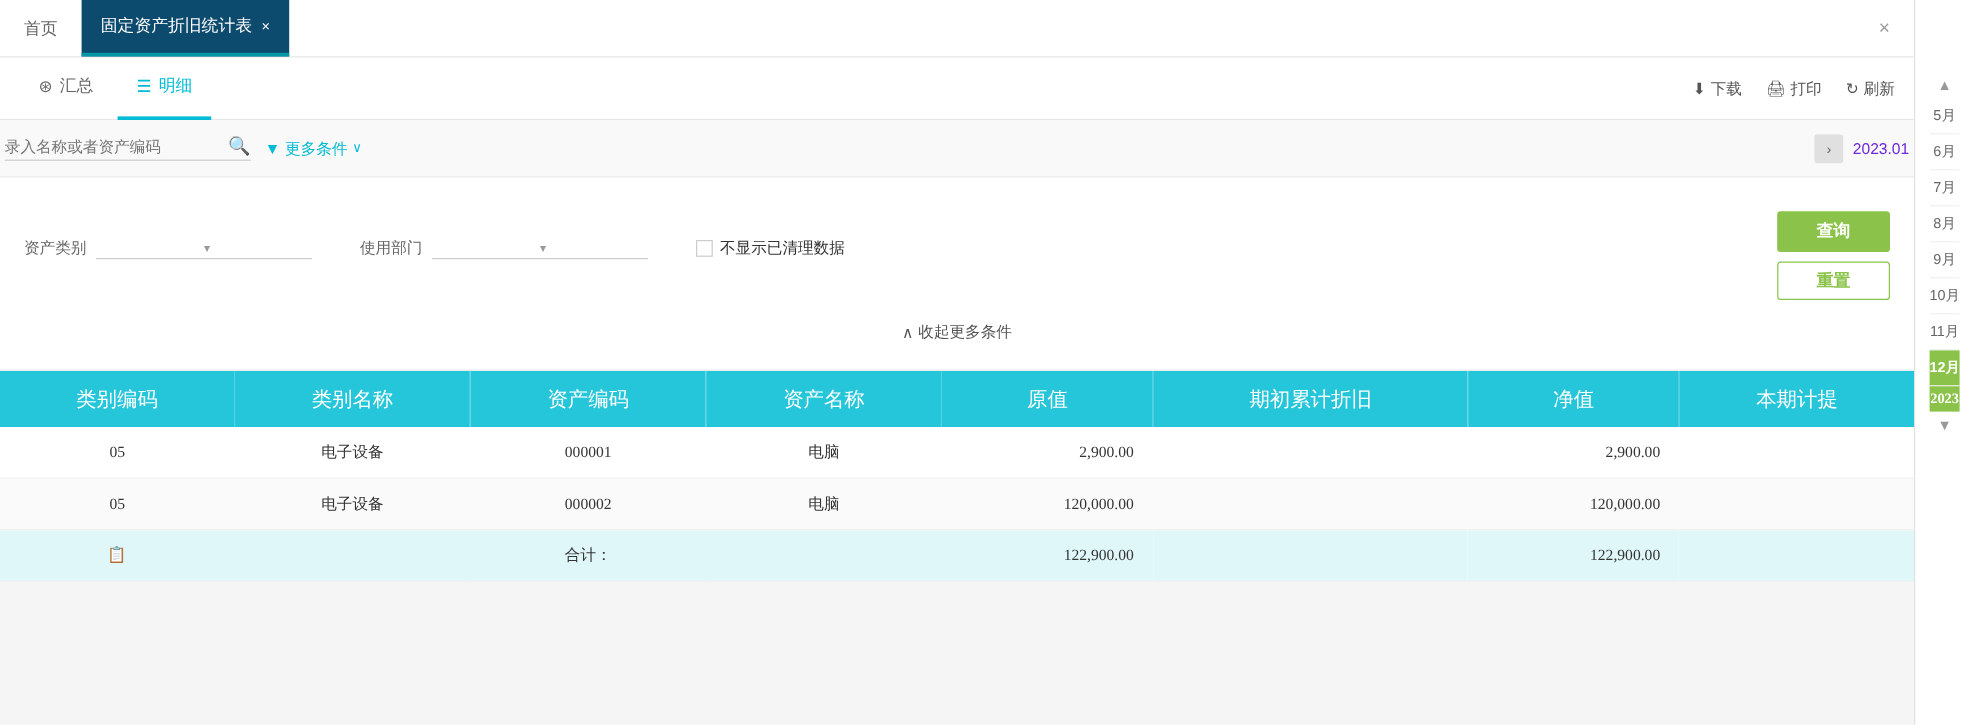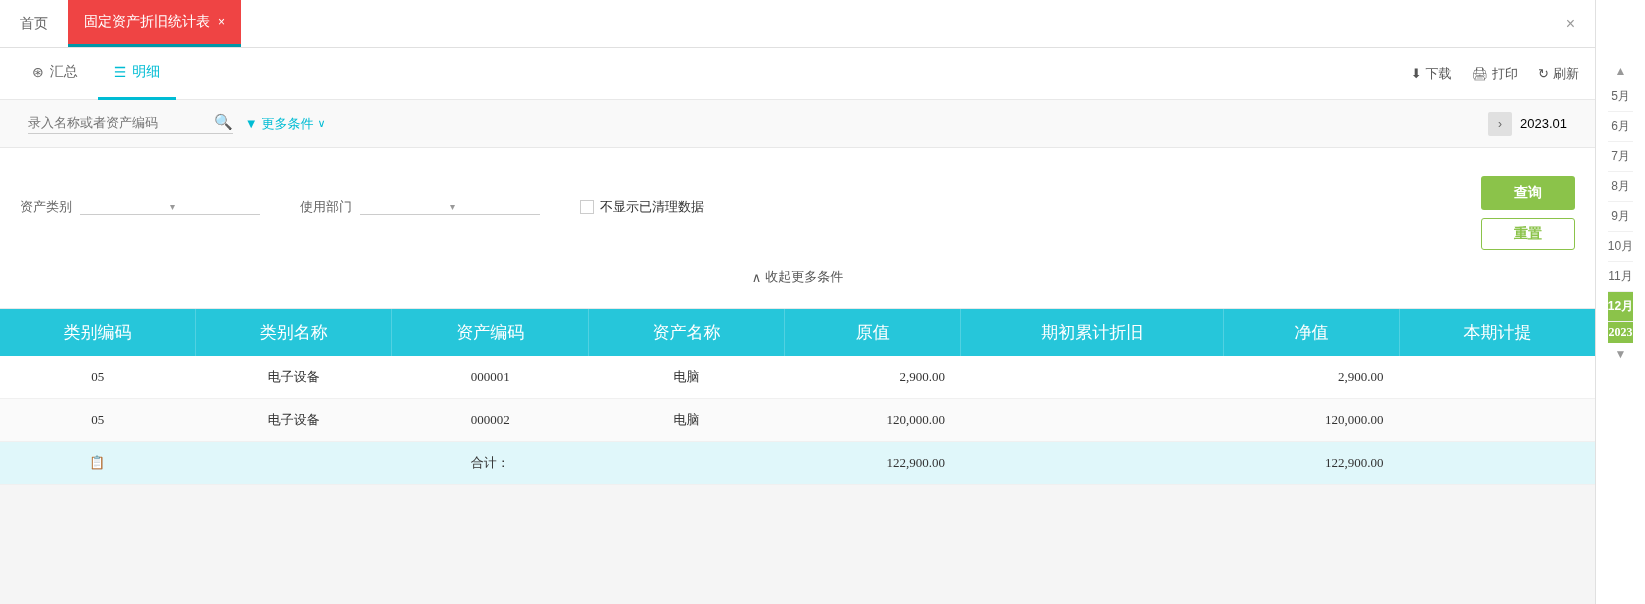--- a/index.html
+++ b/index.html
@@ -9,21 +9,21 @@
     .top-nav {
       display: flex; align-items: center; height: 48px; background: #fff;
       border-bottom: 1px solid #e0e0e0; padding: 0 0 0 0;
     }
     .nav-home {
       padding: 0 20px; height: 100%; display: flex; align-items: center;
       color: #666; cursor: pointer; font-size: 14px;
     }
     .nav-tab {
       padding: 0 16px; height: 100%; display: flex; align-items: center;
-      background: #ef4444; color: #fff; font-size: 14px; cursor: pointer;
+      background: #0c4a6e; color: #fff; font-size: 14px; cursor: pointer;
       border-bottom: 3px solid #0097a7; gap: 8px;
     }
     .nav-tab .close-icon { color: #fff; font-size: 12px; cursor: pointer; }
     .nav-close-right {
       margin-left: auto; padding: 0 20px; color: #999; cursor: pointer; font-size: 16px;
     }
 
     
     .toolbar {
       background: #fff; padding: 0 16px; display: flex; align-items: center;
@@ -38,41 +38,41 @@
     .tab-icon { font-size: 14px; }
     .toolbar-right {
       margin-left: auto; display: flex; align-items: center; gap: 20px; color: #555; font-size: 13px;
     }
     .toolbar-action {
       display: flex; align-items: center; gap: 4px; cursor: pointer; color: #555;
     }
 
     
     .filter-bar {
-      background: #f9f9f9; padding: 10px 28px; display: flex; align-items: center;
+      background: #f9f9f9; padding: 10px 4px; display: flex; align-items: center;
       gap: 12px; border-bottom: 1px solid #e8e8e8; height: 48px;
     }
     .search-input {
       border: none; background: transparent; outline: none; font-size: 13px;
       color: #999; width: 180px;
     }
     .search-box {
       display: flex; align-items: center; gap: 6px; border-bottom: 1px solid #ccc;
       padding-bottom: 2px;
     }
     .more-filter {
       display: flex; align-items: center; gap: 4px; color: #00bcd4; cursor: pointer; font-size: 13px;
     }
     .filter-arrow { margin-left: auto; display: flex; align-items: center; }
     .arrow-btn {
       width: 24px; height: 24px; background: #e0e0e0; display: flex; align-items: center;
       justify-content: center; cursor: pointer; border-radius: 2px; color: #666; font-size: 12px;
     }
     .date-label {
-      font-size: 13px; color: #000000;
+      font-size: 13px; color: #6d28d9;
     }
 
     
     .adv-filter {
       background: #fff; padding: 16px 20px; border-bottom: 1px solid #e8e8e8;
     }
     .adv-filter-row {
       display: flex; align-items: center; gap: 40px; margin-bottom: 12px;
     }
     .filter-field {

